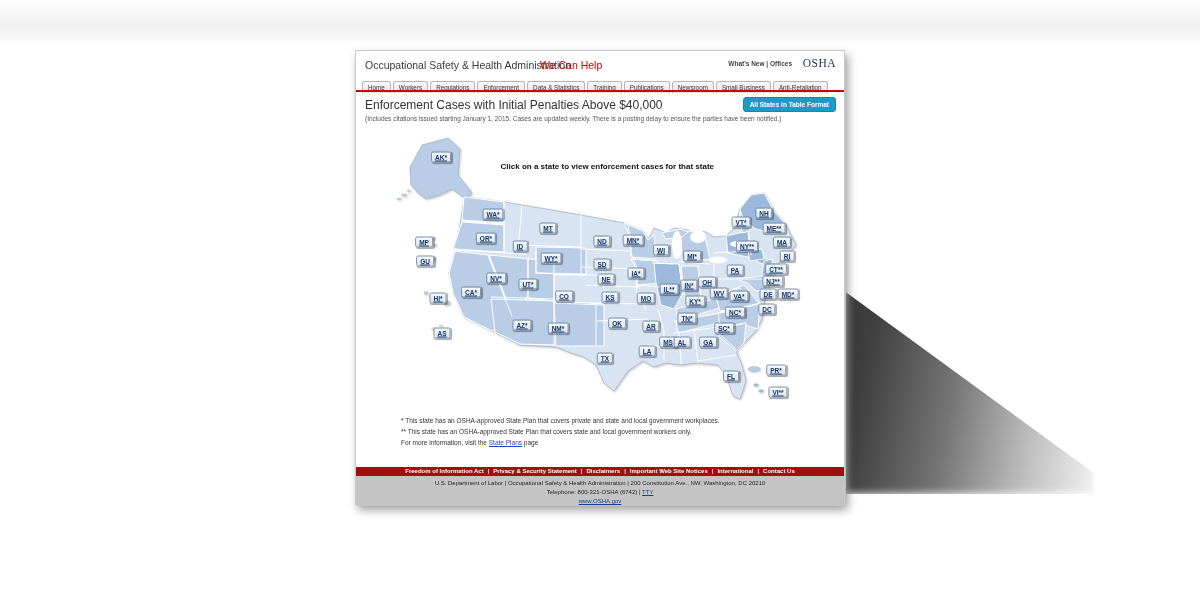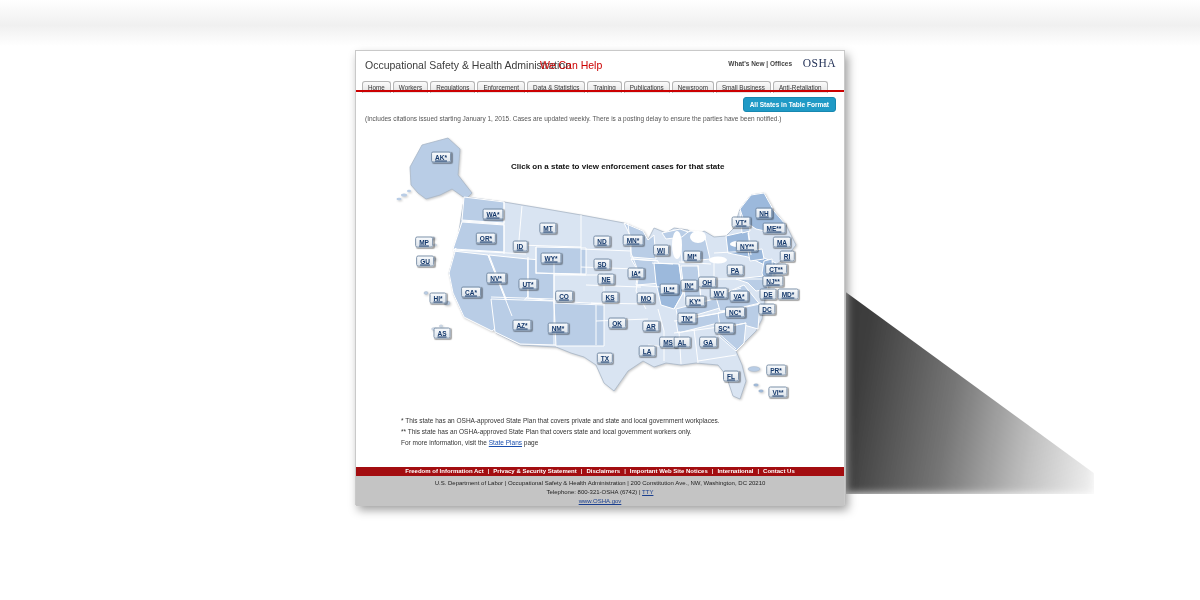--- a/index.html
+++ b/index.html
@@ -38,21 +38,21 @@
   .title { position:absolute; left:9px; top:47px; font-size:12px; color:#333; }
   .subtitle { position:absolute; left:9px; top:64px; font-size:6.5px; color:#555; }
   .table-btn { position:absolute; right:8px; top:46px; padding:3px 6px;
     background:#1f9ac6; color:#fff; font-size:6.5px; font-weight:bold;
     border:1px solid #1787b0; border-radius:3px; cursor:pointer; }
 
   
   .map { position:absolute; left:40px; top:82px; width:410px; height:280px; }
   .map svg { position:absolute; left:0; top:0;
     filter:drop-shadow(1px 1.5px 1px rgba(0,0,0,.22)); }
-  .instruction { position:absolute; left:115px; top:29px; width:230px; text-align:left;
+  .instruction { position:absolute; left:88px; top:29px; width:230px; text-align:right;
     font-size:8px; font-weight:bold; color:#111; }
   .chip { position:absolute; transform:translate(-50%,-50%); padding:1px 3px;
     background:linear-gradient(#f8fafc,#dde4ec); border:1px solid #7d92aa; border-radius:2px;
     box-shadow:1px 1px 1px rgba(0,0,0,.35); font-size:6.5px; font-weight:bold;
     color:#14386b; text-decoration:underline; cursor:pointer; white-space:nowrap; }
 
   .fed { fill:#d9e4f2; } .st { fill:#b9cde6; } .ds { fill:#9cb9dc; }
   .brd { stroke:#ffffff; stroke-width:1; fill:none; opacity:.95; }
 
   
@@ -76,20 +76,21 @@
 
   <div class="hdr">
     <span class="brand">Occupational Safety &amp; Health Administration</span>
     <span class="tagline">We Can Help</span>
     <span class="hdr-right">What's New | Offices</span>
     <span class="logo">OSHA</span>
   </div>
   <div class="tabs" id="tabs"><span class="tab">Home</span><span class="tab">Workers</span><span class="tab">Regulations</span><span class="tab">Enforcement</span><span class="tab">Data &amp; Statistics</span><span class="tab">Training</span><span class="tab">Publications</span><span class="tab">Newsroom</span><span class="tab">Small Business</span><span class="tab">Anti-Retaliation</span></div>
   <div class="redline"></div>
 
+  <div class="title">Enforcement Cases with Initial Penalties Above $40,000</div>
   <div class="subtitle">(Includes citations issued starting January 1, 2015. Cases are updated weekly. There is a posting delay to ensure the parties have been notified.)</div>
   <div class="table-btn">All States in Table Format</div>
 
   <div class="map" id="map">
     <svg width="410" height="280" viewBox="0 0 410 280">
 
       <path class="fed" stroke="#a8b6c6" stroke-width="0.8" d="M70,64 L108,69 L150,76 L185,82 L228,90 L247,98 L252,107 L258,95 L270,100 L278,95 L292,97 L300,104 L308,98 L318,104 L330,103 L338,95 L344,76 L355,62 L368,60 L378,78 L390,92 L396,104 L400,112 L392,122 L380,132 L377,145 L370,158 L368,172 L366,186 L360,198 L348,210 L340,218 L346,232 L350,248 L344,266 L337,263 L330,242 L322,232 L300,230 L285,232 L270,230 L258,234 L247,228 L232,238 L218,258 L208,250 L200,232 L188,224 L175,220 L160,214 L124,212 L100,200 L92,192 L68,184 L58,162 L53,140 L60,115 L64,92 L67,72 Z"></path>
 
       <path class="st" stroke="#a8b6c6" stroke-width="0.8" d="M15,52 L14,34 L26,12 L52,5 L64,16 L62,42 L76,60 L70,66 L56,56 L44,62 L30,66 L22,60 Z"></path>
       <ellipse class="st" cx="8" cy="62" rx="3" ry="1.5"></ellipse>

